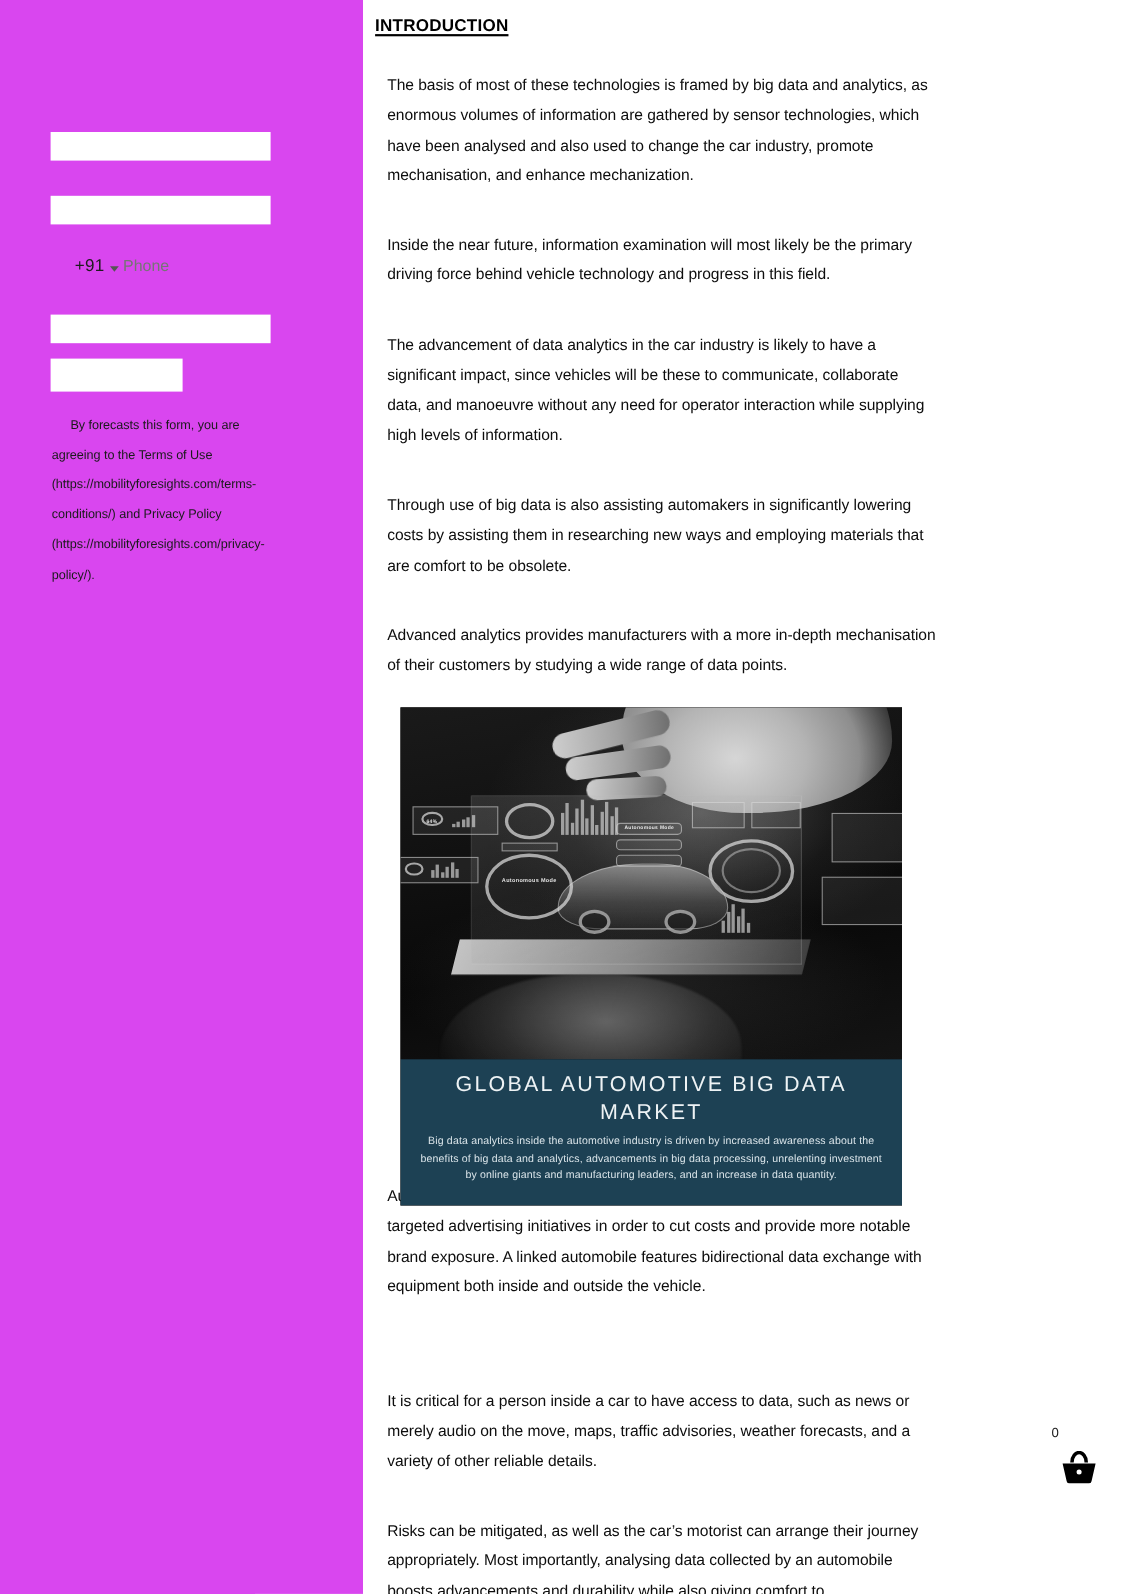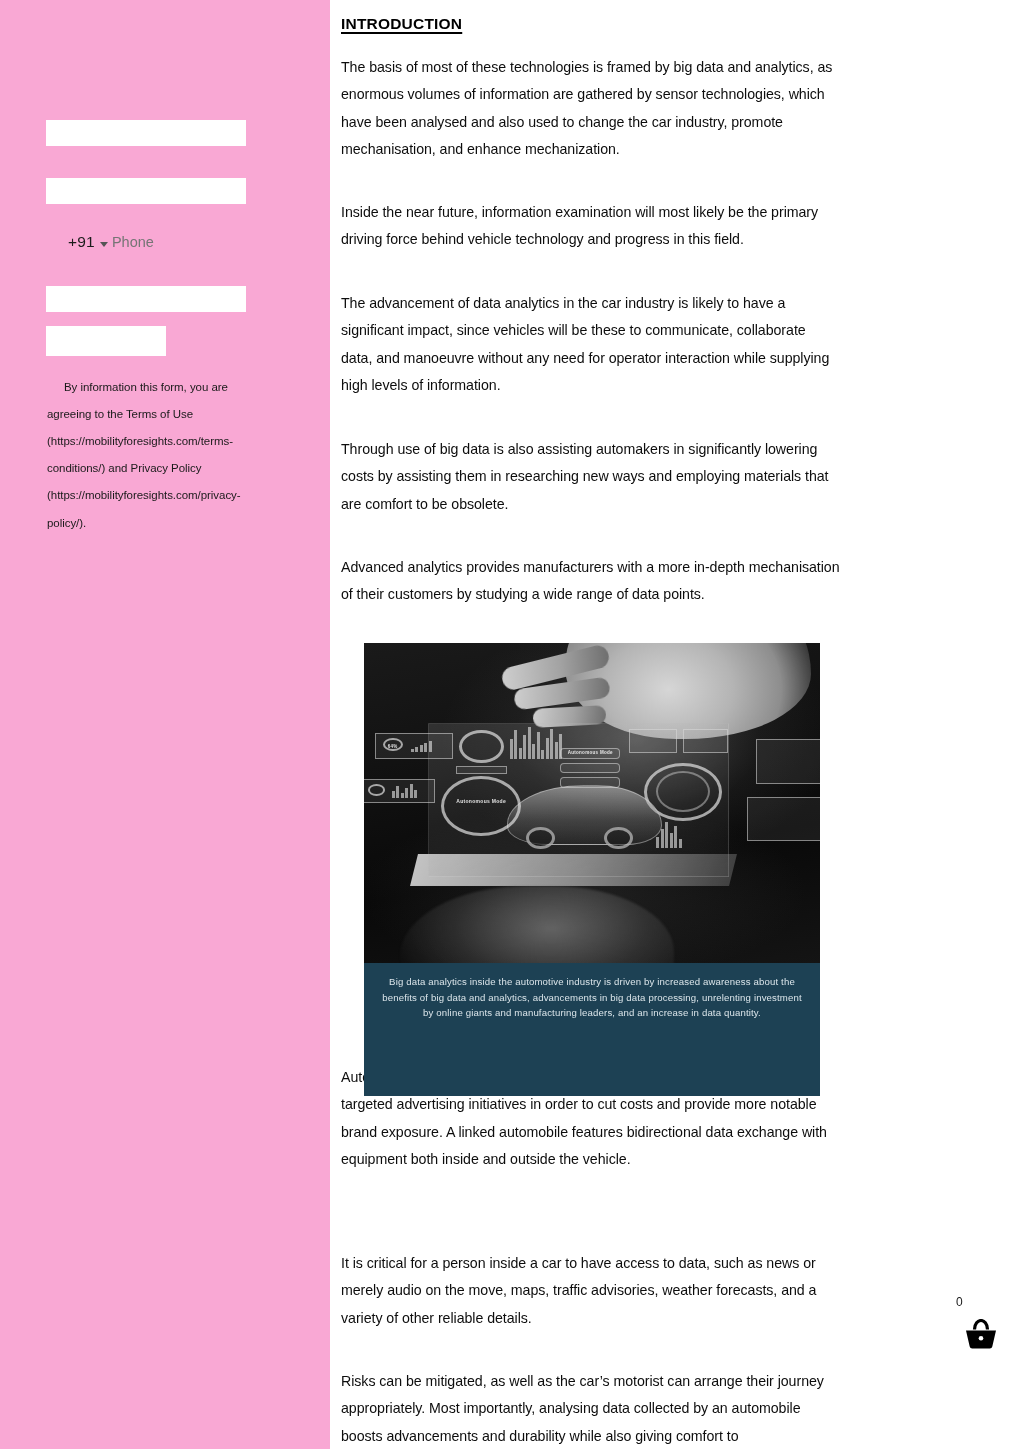--- a/index.html
+++ b/index.html
@@ -25,21 +25,21 @@
     height: 1449px;
   }
 
   
   .sidebar {
     position: absolute;
     left: 0;
     top: 0;
     width: 330px;
     height: 1449px;
-    background: #f9a8d4;
+    background: #d946ef;
   }
 
   .form-field {
     position: absolute;
     background: #ffffff;
     border: none;
     outline: none;
     font-family: "Liberation Sans", sans-serif;
     font-size: 14.5px;
     color: #2b2b2b;
@@ -146,21 +146,21 @@
   }
 
   .para {
     position: absolute;
     left: 0;
     width: 499px;
     font-size: 14.2px;
     line-height: 27.4px;
     color: #0d0d0d;
     letter-spacing: -0.05px;
-    margin: 0;
+    margin: 11px;
   }
   .p1 { top: 54px;   }
   .p2 { top: 199px;  }
   .p3 { top: 290px;  }
   .p4 { top: 436px;  }
   .p5 { top: 554px;  }
   .p6 { top: 1064px; }
   .p7 { top: 1250px; }
   .p8 { top: 1368px; }
 
@@ -374,21 +374,21 @@
         <span>+91</span>
         <span class="caret"></span>
       </button>
       <input class="phone-input" type="text" placeholder="Phone" style="">
     </div>
 
     <input class="form-field field-company" type="text" placeholder="Company" style="">
 
     <button class="submit-btn">Submit</button>
 
-    <p class="consent">By information this form, you are agreeing to the Terms of Use (https://mobilityforesights.com/terms-conditions/) and Privacy Policy (https://mobilityforesights.com/privacy-policy/).</p>
+    <p class="consent">By forecasts this form, you are agreeing to the Terms of Use (https://mobilityforesights.com/terms-conditions/) and Privacy Policy (https://mobilityforesights.com/privacy-policy/).</p>
   </div>
 
   <div class="article">
 
     <h1 class="section-title">INTRODUCTION</h1>
 
     <p class="para p1">The basis of most of these technologies is framed by big data and analytics, as enormous volumes of information are gathered by sensor technologies, which have been analysed and also used to change the car industry, promote mechanisation, and enhance mechanization.</p>
     <p class="para p2">Inside the near future, information examination will most likely be the primary driving force behind vehicle technology and progress in this field.</p>
     <p class="para p3">The advancement of data analytics in the car industry is likely to have a significant impact, since vehicles will be these to communicate, collaborate data, and manoeuvre without any need for operator interaction while supplying high levels of information.</p>
     <p class="para p4">Through use of big data is also assisting automakers in significantly lowering costs by assisting them in researching new ways and employing materials that are comfort to be obsolete.</p>
@@ -482,20 +482,21 @@
             <i style="height:80%"></i>
             <i style="height:35%"></i>
         </div>
       </div>
 
       <div class="hud-panel" style="left:86%; top:30%; width:22%; height:14%;"></div>
       <div class="hud-panel" style="left:84%; top:48%; width:22%; height:14%;"></div>
     </div>
 
     <figcaption class="caption-band">
+      <div class="caption-title">GLOBAL AUTOMOTIVE BIG DATA MARKET</div>
       <div class="caption-body">Big data analytics inside the automotive industry is driven by increased awareness about the benefits of big data and analytics, advancements in big data processing, unrelenting investment by online giants and manufacturing leaders, and an increase in data quantity.</div>
     </figcaption>
   </figure>
 
   <div class="cart-widget">
     <span class="cart-count">0</span>
     <button class="cart-btn">
       <svg width="38" height="36" viewBox="0 0 38 36" aria-hidden="true">
 
         <path d="M12.5 10.5 C12.5 4.8 16.0 1.5 19.0 1.5 C22.0 1.5 25.5 4.8 25.5 10.5" fill="none" stroke="#000000" stroke-width="3.2" stroke-linecap="butt"></path>

